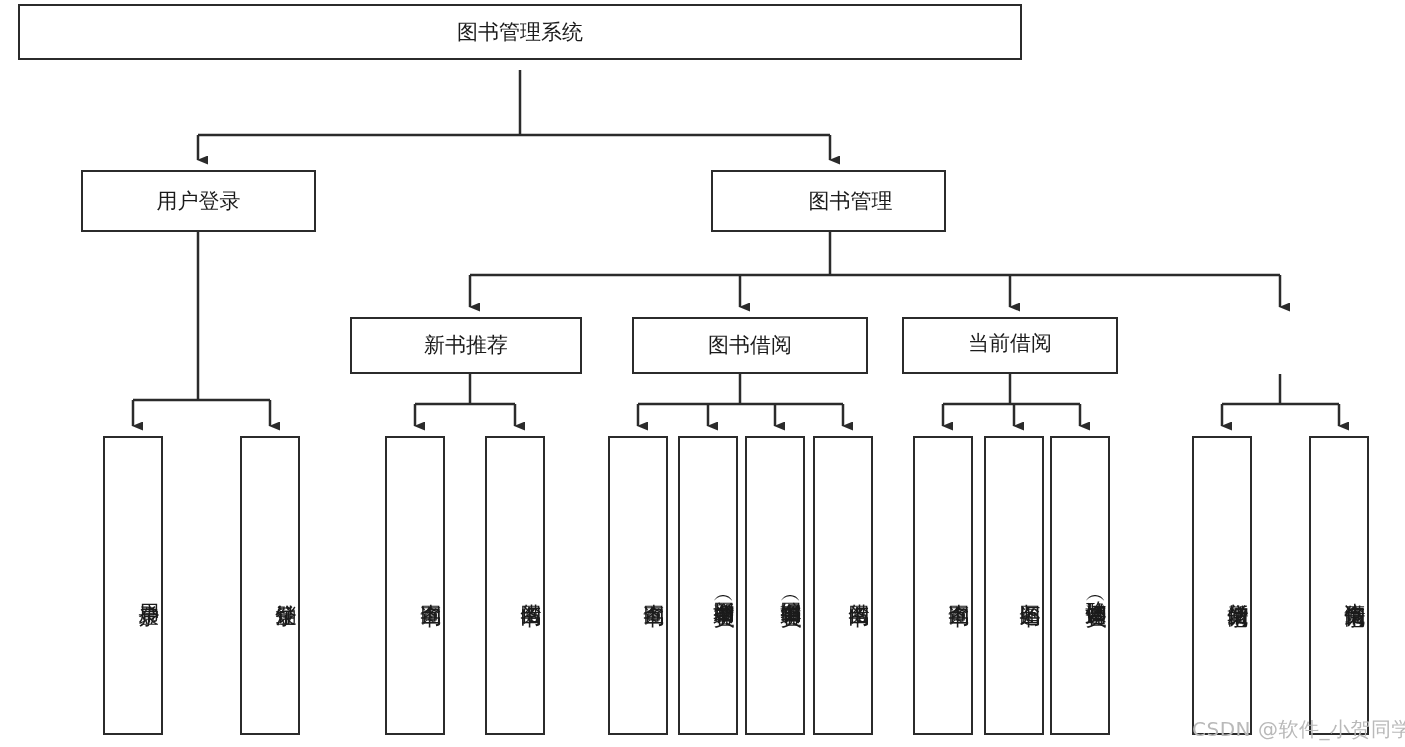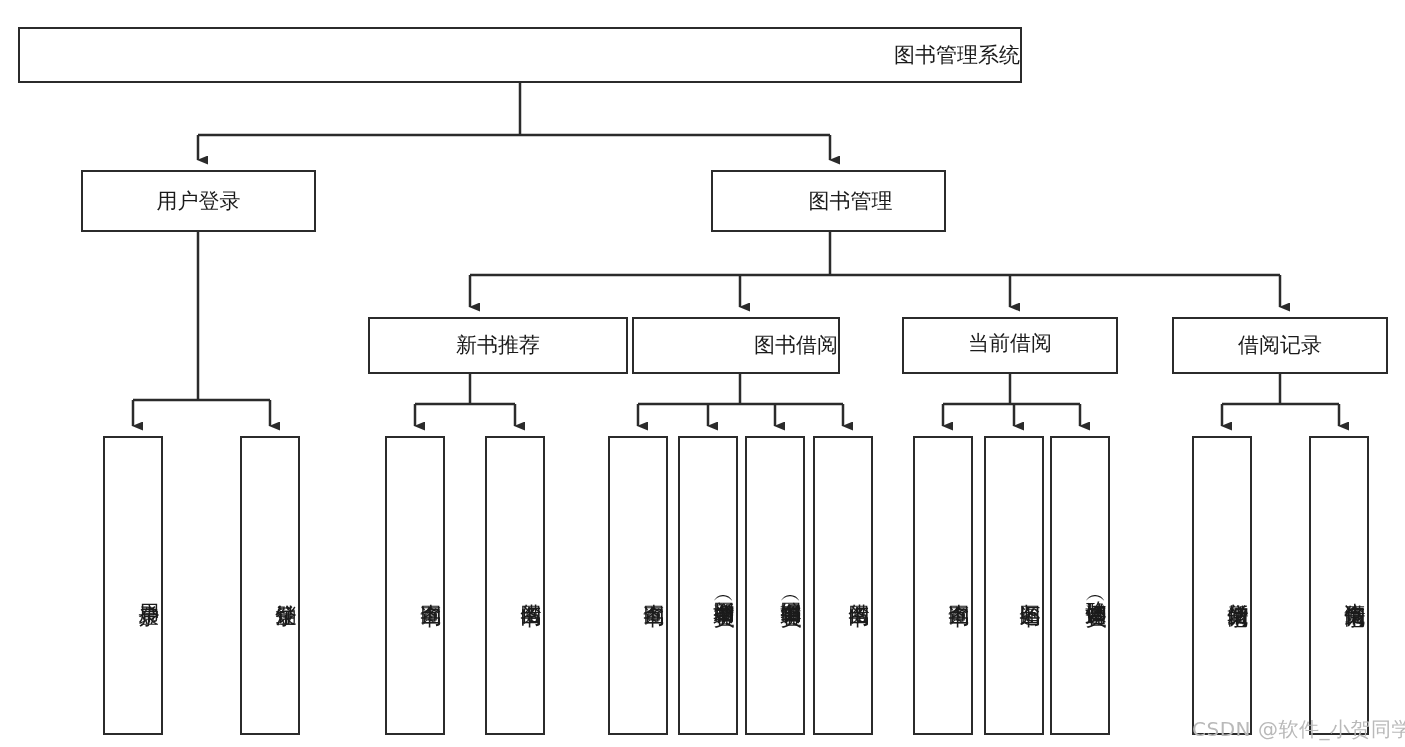--- a/index.html
+++ b/index.html
@@ -120,42 +120,39 @@
       <path d="M1014,404 L1014,426" marker-end="url(#arrowhead)"></path>
       <path d="M1080,404 L1080,426" marker-end="url(#arrowhead)"></path>
 
       <path d="M1280,374 L1280,404"></path>
       <path d="M1222,404 L1339,404"></path>
       <path d="M1222,404 L1222,426" marker-end="url(#arrowhead)"></path>
       <path d="M1339,404 L1339,426" marker-end="url(#arrowhead)"></path>
     </g>
   </svg>
 
-  <div class="node horiz root-node" id="node-root" style="left: 18px; top: 27px; width: 1004px; height: 56px; justify-content: flex-end;">
+  <div class="node horiz root-node" id="node-root" style="left: 18px; top: 4px; width: 1004px; height: 56px;">
     <span class="lbl">图书管理系统</span>
   </div>
 
   <div class="node horiz lvl2-node" id="node-l2-0" style="left: 81px; top: 170px; width: 235px; height: 62px;">
     <span class="lbl">用户登录</span>
   </div>
   <div class="node horiz lvl2-node" id="node-l2-1" style="left: 711px; top: 170px; width: 235px; height: 62px; padding-left: 44px;">
     <span class="lbl">图书管理</span>
   </div>
 
-  <div class="node horiz lvl3-node" id="node-l3-0" style="left: 368px; top: 317px; width: 260px; height: 57px;">
+  <div class="node horiz lvl3-node" id="node-l3-0" style="left: 350px; top: 317px; width: 232px; height: 57px;">
     <span class="lbl">新书推荐</span>
   </div>
-  <div class="node horiz lvl3-node" id="node-l3-1" style="left: 632px; top: 317px; width: 208px; height: 57px; justify-content: flex-end;">
+  <div class="node horiz lvl3-node" id="node-l3-1" style="left: 632px; top: 317px; width: 236px; height: 57px;">
     <span class="lbl">图书借阅</span>
   </div>
   <div class="node horiz lvl3-node" id="node-l3-2" style="left: 902px; top: 317px; width: 216px; height: 57px; font-family: Liberation Mono, monospace;">
     <span class="lbl">当前借阅</span>
-  </div>
-  <div class="node horiz lvl3-node" id="node-l3-3" style="left: 1172px; top: 317px; width: 216px; height: 57px;">
-    <span class="lbl">借阅记录</span>
   </div>
 
   <div class="node vert leaf-node" id="node-leaf-0" style="left: 103px; top: 436px; width: 60px; height: 299px;">
     <span class="lbl">用户登录</span>
   </div>
   <div class="node vert leaf-node" id="node-leaf-1" style="left: 240px; top: 436px; width: 60px; height: 299px;">
     <span class="lbl">注销登录</span>
   </div>
   <div class="node vert leaf-node" id="node-leaf-2" style="left: 385px; top: 436px; width: 60px; height: 299px;">
     <span class="lbl">查询图书</span>

